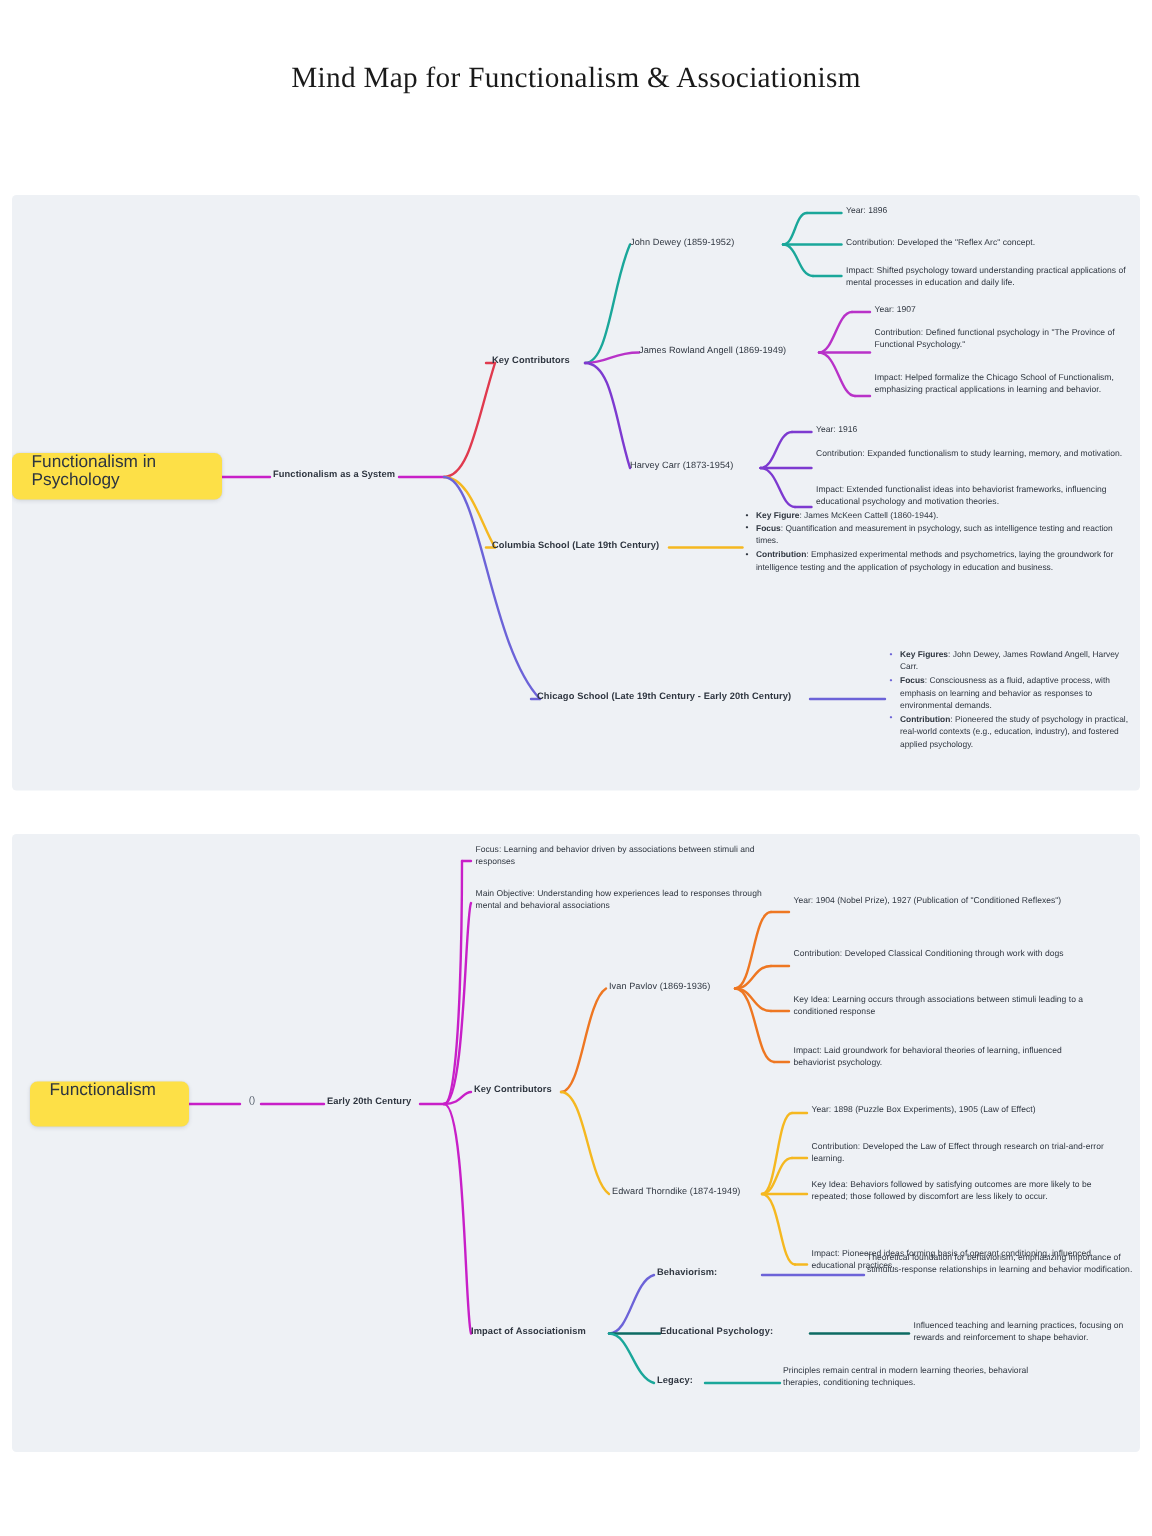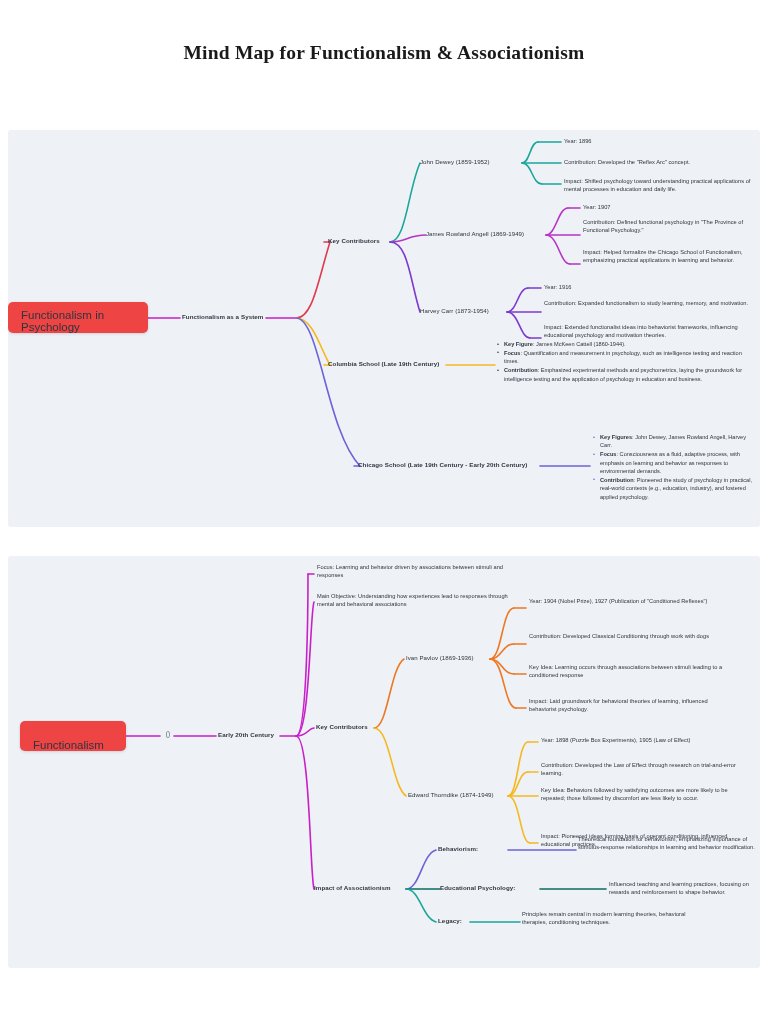--- a/index.html
+++ b/index.html
@@ -16,21 +16,21 @@
     width: 768px;
     height: 1024px;
     background: #ffffff;
   }
   #title {
     position: absolute;
     left: 0; top: 42px;
     width: 768px;
     text-align: center;
     font-family: "Liberation Serif", serif;
-    font-weight: bold;
+    font-weight: normal;
     font-size: 19.5px;
     color: #1a1a1a;
     letter-spacing: 0.2px;
   }
   .panel {
     position: absolute;
     left: 8px;
     width: 752px;
     background: #eef1f5;
     border-radius: 3px;
@@ -48,25 +48,25 @@
   }
   .node {
     position: absolute;
     color: #2f3640;
     line-height: 1.38;
     white-space: pre-line;
   }
   
   .root-box {
     position: absolute;
-    background: #ef4444;
+    background: #fde047;
     border-radius: 5px;
     box-shadow: 0 1px 3px rgba(40,50,70,0.13), 0 0 0 0.5px rgba(40,50,70,0.04);
     display: flex;
-    align-items: flex-end;
+    align-items: flex-start;
     padding: 0 13px;
     box-sizing: border-box;
     color: #2d3540;
     font-size: 11.5px;
   }
   .lbl-branch  { font-size: 6.2px; font-weight: bold; letter-spacing: 0.08px; }
   .lbl-person  { font-size: 6.1px; font-weight: normal; letter-spacing: 0.05px; }
   .lbl-detail  { font-size: 5.7px; font-weight: normal; letter-spacing: 0.02px; }
   .lbl-mid     { font-size: 6.4px; }
   .bullets {

